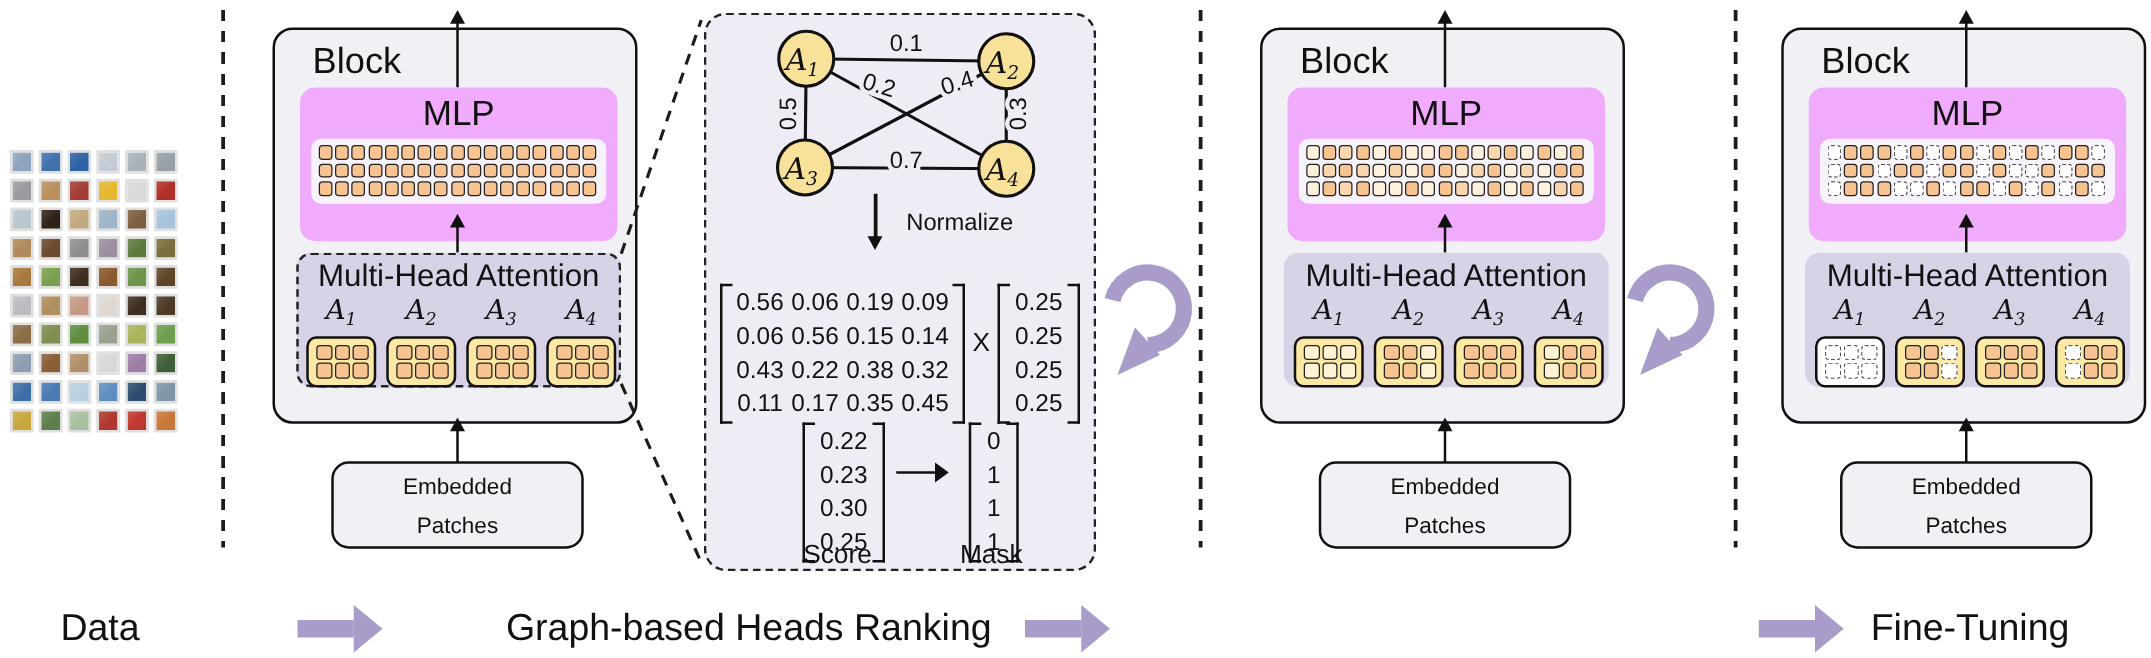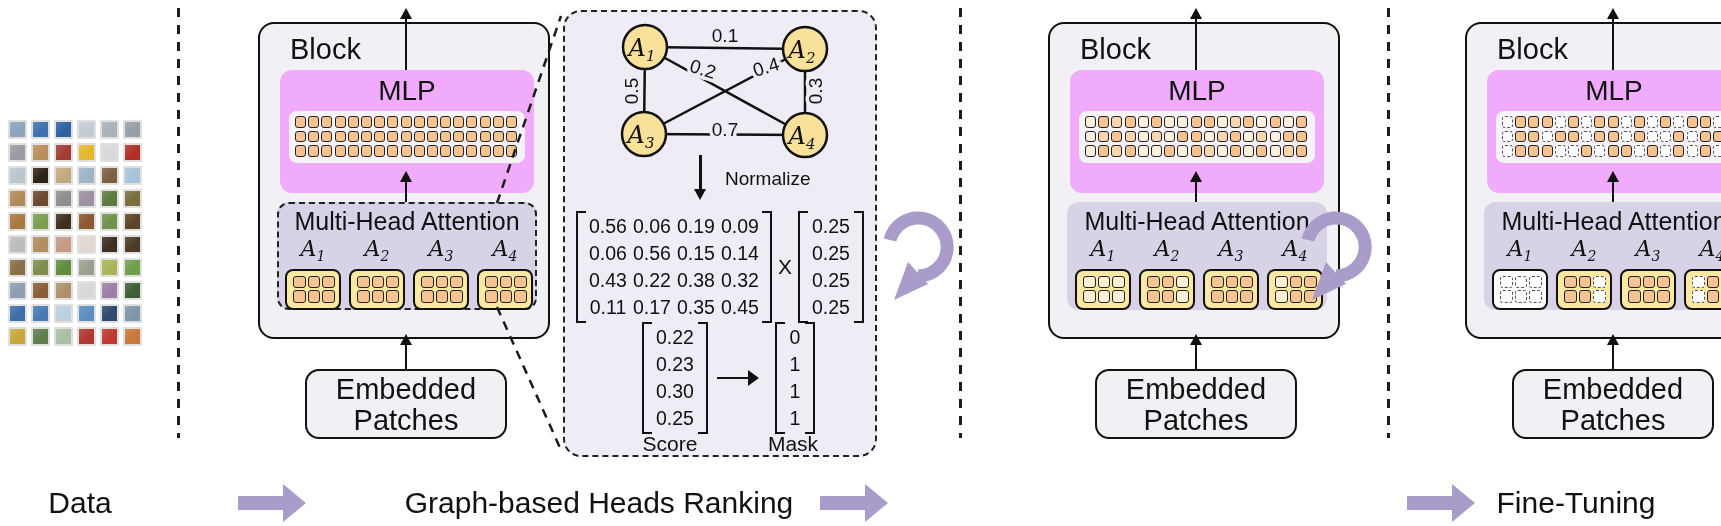--- a/index.html
+++ b/index.html
@@ -11,21 +11,21 @@
   .divider { position:absolute; top:8px; height:430px; width:3px;
     background:repeating-linear-gradient(180deg,#1c1c1c 0 9px,transparent 9px 17px); }
 
   
   .cifar { position:absolute; left:8px; top:120px; display:grid;
     grid-template-columns:repeat(6,19px); grid-auto-rows:19px; gap:4px 4px; }
   .tile { width:19px; height:19px; border:2px solid #e0e0e0; border-radius:1px; }
 
   
   .block { position:absolute; top:22px; width:292px; height:317px;
-    background:#f1f0f4; border:2.5px solid #111; border-radius:16px;margin-left:40px; }
+    background:#f1f0f4; border:2.5px solid #111; border-radius:16px; }
   .block-title { position:absolute; left:30px; top:9px; font-size:29px; }
   .mlp-box { position:absolute; left:20px; top:46px; width:254px; height:123px;
     background:#f0abfc; border-radius:12px; }
   .mlp-title { position:absolute; width:100%; top:5px; text-align:center; font-size:28px; }
   .mlp-inner { position:absolute; left:9px; top:41px; width:236px; height:52px;
     background:#f6f3fb; border-radius:8px; }
   .mlp-grid { display:grid; grid-template-columns:repeat(17,11px); gap:3px 2.2px; padding:5px 6px; }
   .sq { border:1.5px solid #222; border-radius:3px; background:#f6c391; }
   .mlp-grid .sq { width:11px; height:11.5px; }
   .sq-o { background:#f6c391; }
@@ -42,21 +42,21 @@
   .head-col { display:flex; flex-direction:column; align-items:center; width:56px; }
   .head-label { font-family:"DejaVu Serif", serif; font-style:italic; font-size:22px; line-height:26px; }
   .head-label .hl-sub { font-size:14px; vertical-align:-5px; }
   .head-box { width:56px; height:41px; background:#fbe8a3; border:2px solid #111; border-radius:8px; }
   .head-box--white { background:#ffffff; }
   .head-grid { display:grid; grid-template-columns:repeat(3,12.5px); gap:2px 2px; padding:4.5px 6px; }
   .head-grid .sq { width:12.5px; height:12.5px; }
 
   .ep-box { position:absolute; left:45px; top:345px; width:202px; height:70px;
     background:#f1f0f4; border:2.5px solid #111; border-radius:14px;
-    text-align:center; font-size:29px; line-height:31px; padding-top:3px; }
+    text-align:center; font-size:18px; line-height:31px; padding-top:3px; }
 
   
   .varrow { position:absolute; left:139.5px; width:13px; }
   .varrow .shaft { position:absolute; left:5.25px; top:9px; bottom:0; width:2.5px; background:#111; }
   .varrow .head { position:absolute; left:0; top:0; width:0; height:0;
     border-left:6.5px solid transparent; border-right:6.5px solid transparent; border-bottom:11px solid #111; }
   .varrow--top { top:-16px; height:62px; }
   .varrow--mid { top:147px; height:31px; }
   .varrow--bot { top:310px; height:57px; }
 
@@ -65,21 +65,21 @@
     background:#efecf6; border:2.5px dashed #222; border-radius:18px; }
   .graph-svg { position:absolute; left:0; top:0; }
   .norm-arrow { position:absolute; left:129px; top:143px; width:13px; height:45px; }
   .norm-arrow .shaft { position:absolute; left:5.25px; top:0; height:36px; width:2.5px; background:#111; }
   .norm-arrow .head { position:absolute; left:0; bottom:0; width:0; height:0;
     border-left:6.5px solid transparent; border-right:6.5px solid transparent; border-top:11px solid #111; }
   .norm-label { position:absolute; left:160px; top:156px; font-size:19px; }
 
   .mat-row { position:absolute; left:0; top:199px; width:100%; display:flex;
     justify-content:center; align-items:center; gap:6px; }
-  .bracketed { position:relative; padding:2px 10px; }
+  .bracketed { position:relative; padding:2px 10px;margin-top:16px; }
   .bracketed::before, .bracketed::after { content:""; position:absolute; top:0; bottom:0; width:8px; }
   .bracketed::before { left:0; border-left:2.5px solid #111; border-top:2.5px solid #111; border-bottom:2.5px solid #111; }
   .bracketed::after { right:0; border-right:2.5px solid #111; border-top:2.5px solid #111; border-bottom:2.5px solid #111; }
   .matrix { display:grid; grid-template-columns:repeat(4,44px); }
   .matrix span, .vec span { font-size:19.5px; height:27px; line-height:27px; text-align:center; display:block; }
   .vec { display:grid; grid-template-columns:46px; }
   .vec--narrow { grid-template-columns:20px; }
   .times { font-size:21px; }
   .score-vec { position:absolute; top:310px; left:110px; transform:translateX(-50%); }
   .mask-vec { position:absolute; top:310px; left:230px; transform:translateX(-50%); }

